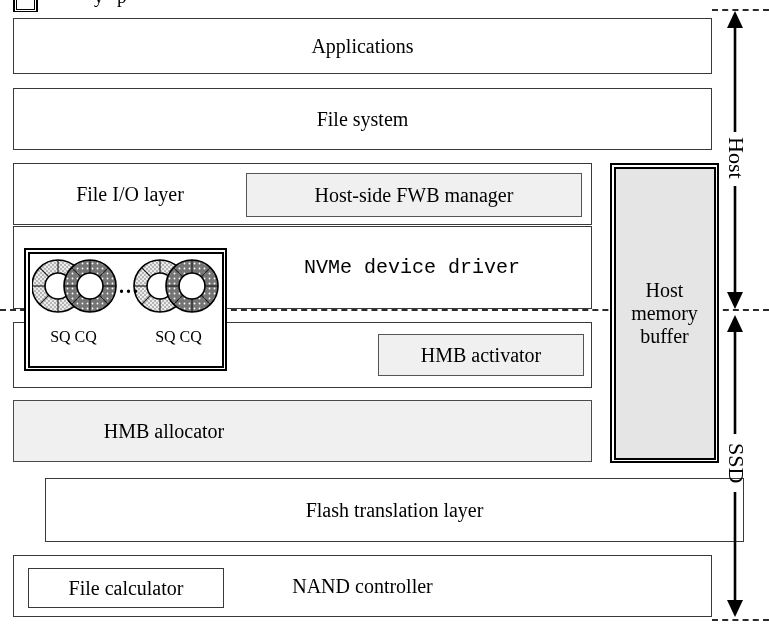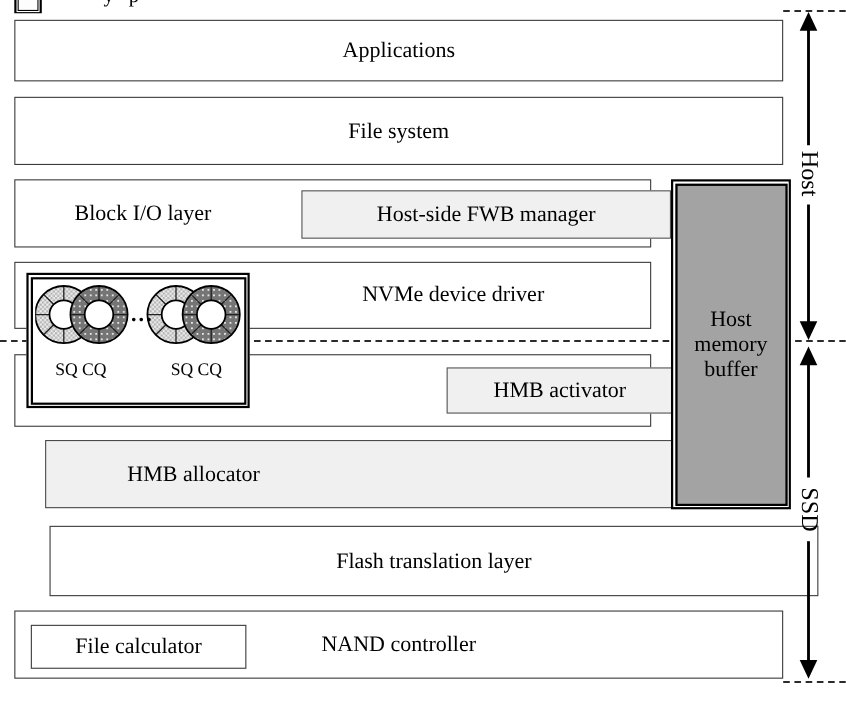--- a/index.html
+++ b/index.html
@@ -2,30 +2,30 @@
 <html><head>
 <meta charset="utf-8">
 <style>
   html,body{margin:0;padding:0;background:#fff;}
   #stage{position:relative;width:769px;height:637px;background:#fff;overflow:hidden;
          font-family:"Liberation Serif","DejaVu Serif",serif;color:#000;}
 
   .box{position:absolute;background:#fff;border:1.5px solid #3a3a3a;box-sizing:border-box;}
   .box.wide{left:13px;width:699px;}
   .box.narrow{left:13px;width:579px;}
-  .gray{background:#f0f0f0;margin-left:28px;}
+  .gray{background:#f0f0f0;}
   .lbl{font-size:20px;line-height:1.15;text-align:center;}
   .cflex{display:flex;align-items:center;justify-content:center;}
   .abs{position:absolute;box-sizing:border-box;}
 
   
   #row-applications{top:18px;height:56px;}
   #row-file-system{top:88px;height:62px;}
   #row-block-io{top:163px;height:62px;}
-  #row-nvme-driver{top:238px;height:61px;}
+  #row-nvme-driver{top:226px;height:83px;font-family:Liberation Mono, monospace;}
   #row-interface{top:322px;height:66px;}
   #row-hmb-allocator{top:400px;height:62px;border-color:#4a4a4a;}
   #row-ftl{top:478px;height:64px;margin-left:32px;}
   #row-nand{top:555px;height:62px;}
 
   
   .feature{border:1.5px solid #555;box-sizing:border-box;}
   #box-host-fwb{left:232px;top:9px;width:336px;height:44px;}
   #box-hmb-activator{left:364px;top:11px;width:206px;height:42px;}
   #box-ctrl-fwb{left:234px;top:9px;width:335px;height:44px;border-color:#333;}
@@ -33,21 +33,21 @@
 
   
   .dash{position:absolute;border-top:2px dashed #2b2b2b;height:0;z-index:0;}
   #dash-top{left:712px;width:57px;top:9px;}
   #dash-mid{left:0;width:769px;top:309px;}
   #dash-bottom{left:712px;width:57px;top:619px;}
 
   
   #hmb-outer{left:610px;top:163px;width:109px;height:300px;border:2px solid #000;background:#fff;z-index:2;}
   #hmb-inner{position:absolute;left:1.5px;top:1.5px;right:1.5px;bottom:1.5px;border:2px solid #000;
-             display:flex;align-items:center;justify-content:center;text-align:center;background:#a3a3a3;}
+             display:flex;align-items:center;justify-content:center;text-align:center;background:#e5e5e5;}
   #hmb-inner .lbl{width:84px;}
 
   
   #queues-outer{left:24px;top:248px;width:203px;height:123px;border:2.5px solid #000;background:#fff;z-index:3;}
   #queues-inner{position:absolute;left:1.5px;top:1.5px;right:1.5px;bottom:1.5px;border:2px solid #000;background:#fff;}
   .sqcq{position:absolute;top:72px;height:22px;font-size:16px;}
   #sqcq-left{left:0;width:88px;}
   #sqcq-right{left:104px;width:90px;}
   #queues-ellipsis{position:absolute;left:84px;top:18px;width:32px;height:30px;font-size:20px;font-weight:bold;letter-spacing:2px;}
   #queues-title{position:absolute;left:0;right:0;top:78px;font-size:21px;}
@@ -89,41 +89,41 @@
   <div class="box wide cflex" id="row-file-system">
     <span class="lbl">File system</span>
   </div>
 
   <div class="box wide cflex" id="row-applications">
     <span class="lbl">Applications</span>
   </div>
 
   <div class="box narrow" id="row-block-io">
     <div class="abs cflex" style="left:0;top:0;width:232px;height:100%;">
-      <span class="lbl">Block I/O layer</span>
+      <span class="lbl">File I/O layer</span>
     </div>
     <div class="abs feature gray cflex" id="box-host-fwb">
       <span class="lbl">Host-side FWB manager</span>
     </div>
   </div>
 
   <div class="box narrow" id="row-nvme-driver">
     <div class="abs cflex" style="left:217px;top:0;width:362px;height:100%;">
       <span class="lbl">NVMe device driver</span>
     </div>
   </div>
 
   <div class="box narrow" id="row-interface">
     <div class="abs feature gray cflex" id="box-hmb-activator">
       <span class="lbl">HMB activator</span>
     </div>
   </div>
 
   <div class="box narrow gray" id="row-hmb-allocator">
-    <div class="abs cflex" style="left:0;top:0;width:234px;height:100%;padding-left:34px;">
+    <div class="abs cflex" style="left:16px;top:0;width:234px;height:100%;padding-left:34px;">
       <span class="lbl">HMB allocator</span>
     </div>
   </div>
 
   <div class="box wide cflex" id="row-ftl">
     <span class="lbl">Flash translation layer</span>
   </div>
 
   <div class="box wide" id="row-nand">
     <div class="abs cflex" style="left:0;top:0;width:100%;height:100%;">

